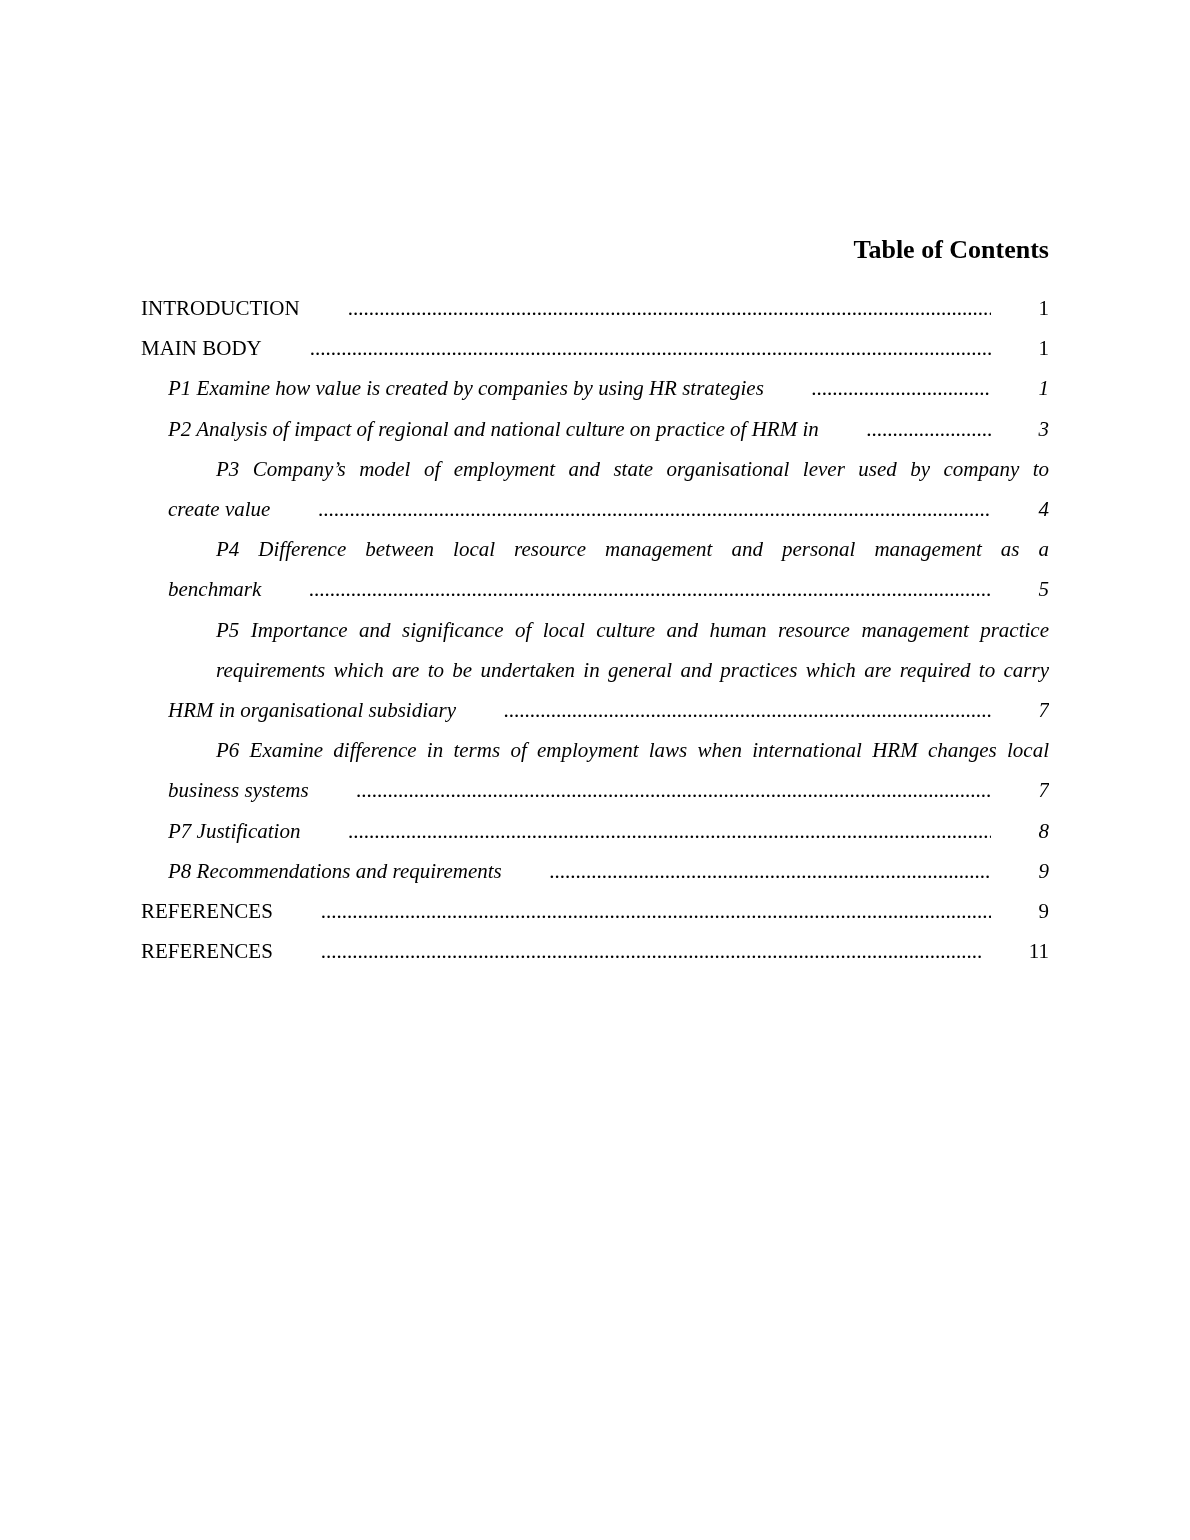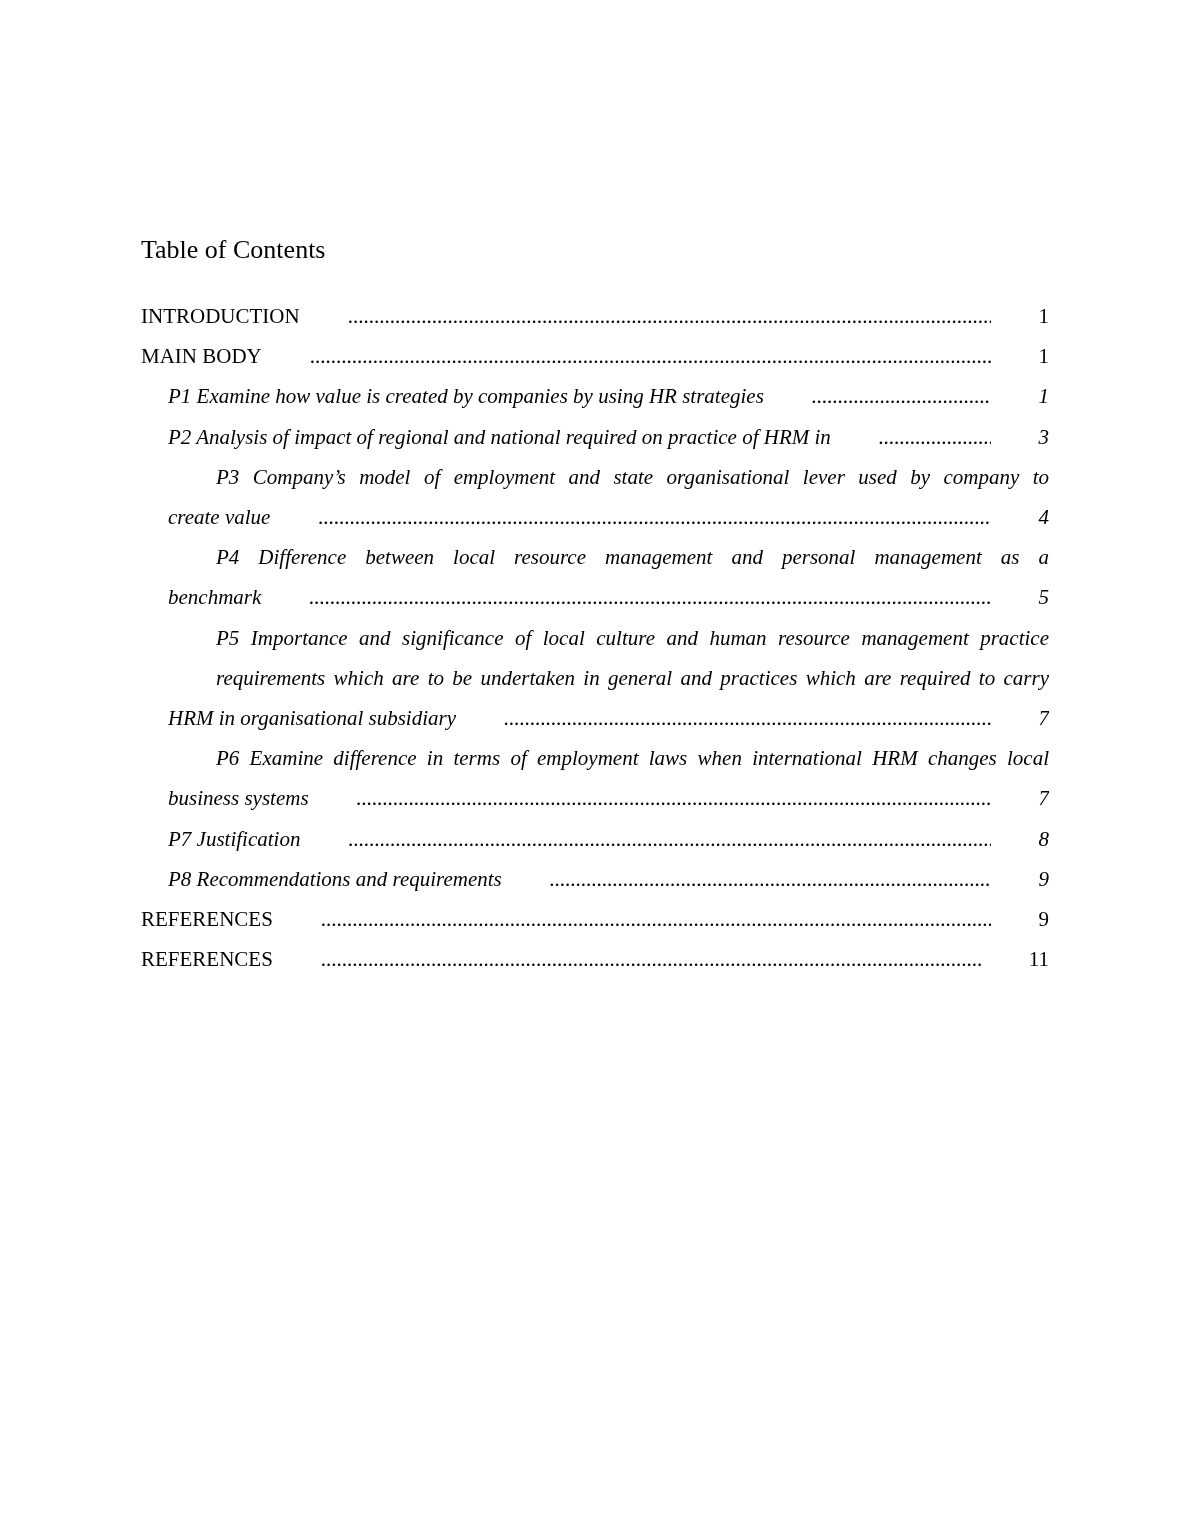--- a/index.html
+++ b/index.html
@@ -2,22 +2,22 @@
 <html><head>
   <meta charset="utf-8">
   <style>
     html, body { margin: 0; padding: 0; background: #ffffff; }
     body {
       width: 1190px; height: 1540px; position: relative; overflow: hidden;
       font-family: "Liberation Serif", "DejaVu Serif", serif; color: #000;
     }
     .page { position: absolute; left: 141px; top: 232px; width: 908px; }
     .title {
-      text-align: left; font-weight: normal; font-size: 26px;
-      line-height: 36px; margin: 0 0 28px 0;
+      text-align: right; font-weight: bold; font-size: 26px;
+      line-height: 36px; margin: 0 0 20px 0;
     }
     .toc { list-style: none; margin: 0; padding: 0; }
     .entry {
       font-size: 21px; line-height: 40.2px; position: relative;
       text-align: justify; text-align-last: auto;
     }
     .entry.l2 { padding-left: 27px; font-style: italic; }
     .line {
       display: flex; align-items: baseline; white-space: nowrap; overflow: hidden; gap: 48px;
     }
@@ -54,21 +54,21 @@
       </li>
       <li class="entry l2">
         <div class="line">
           <span class="txt">P1 Examine how value is created by companies by using HR strategies</span>
           <span class="dots"></span>
           <span class="pg">1</span>
         </div>
       </li>
       <li class="entry l2">
         <div class="line">
-          <span class="txt">P2 Analysis of impact of regional and national required on practice of HRM in</span>
+          <span class="txt">P2 Analysis of impact of regional and national culture on practice of HRM in</span>
           <span class="dots"></span>
           <span class="pg">3</span>
         </div>
       </li>
       <li class="entry l2">
         <span class="wrap-text">P3 Company’s model of employment and state organisational lever used by company to</span>
         <div class="line">
           <span class="txt">create value</span>
           <span class="dots"></span>
           <span class="pg">4</span>

